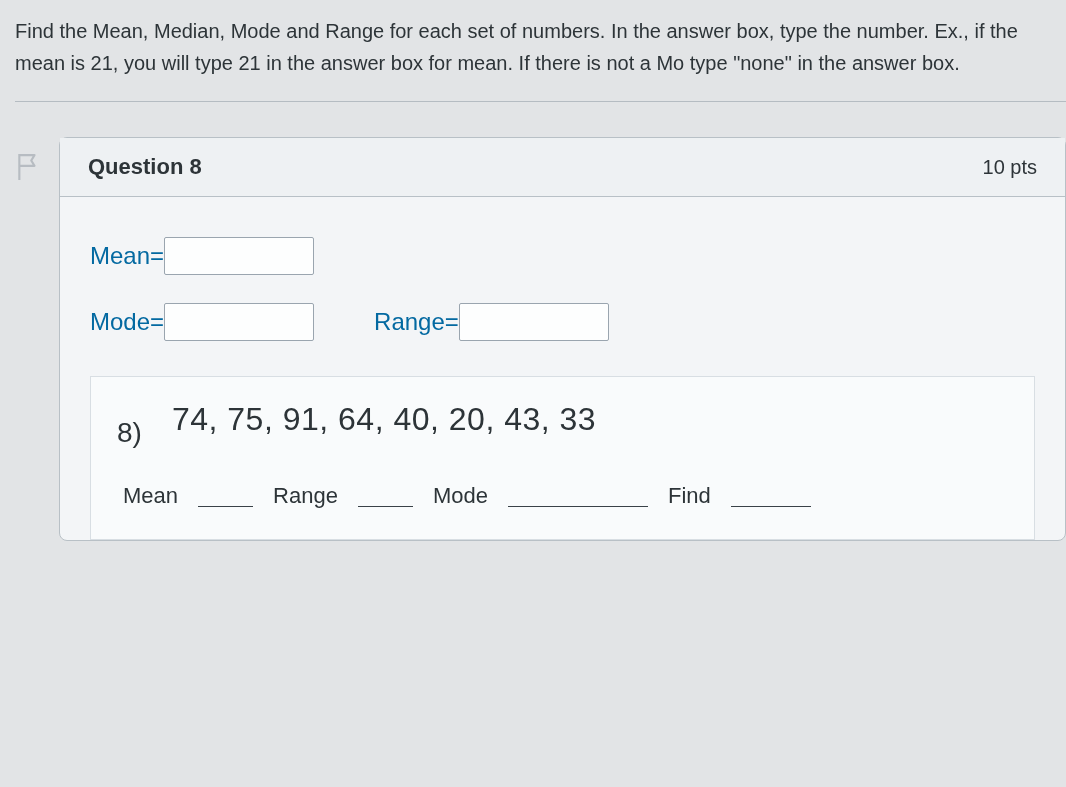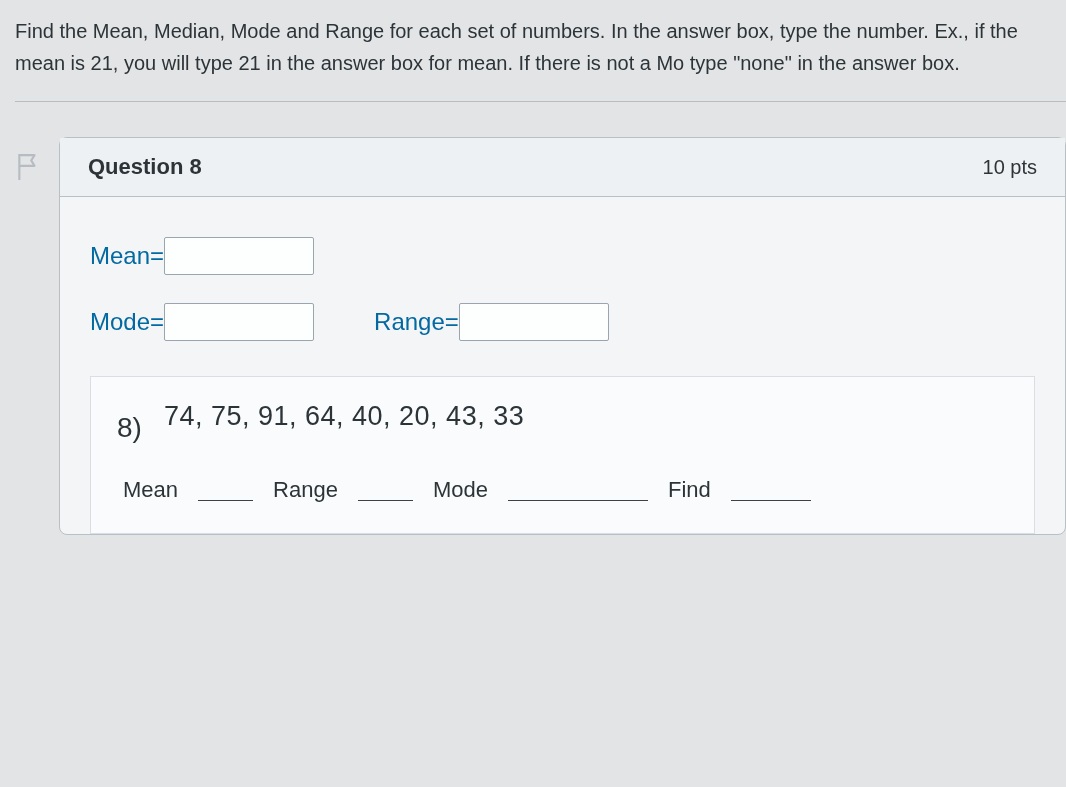--- a/index.html
+++ b/index.html
@@ -111,22 +111,23 @@
       margin-bottom: 45px;
     }
     .problem-number {
       font-size: 28px;
       margin-right: 22px;
       line-height: 1;
       position: relative;
       top: 12px;
     }
     .problem-data {
-      font-size: 27px;
+      font-size: 32px;
       letter-spacing: 0.5px;
+      margin-left: 8px;
     }
     .worksheet-row {
       display: flex;
       align-items: baseline;
       gap: 12px;
       font-size: 22px;
       color: #2d3438;
       padding-left: 6px;
       flex-wrap: wrap;
       margin-top: 36px;

